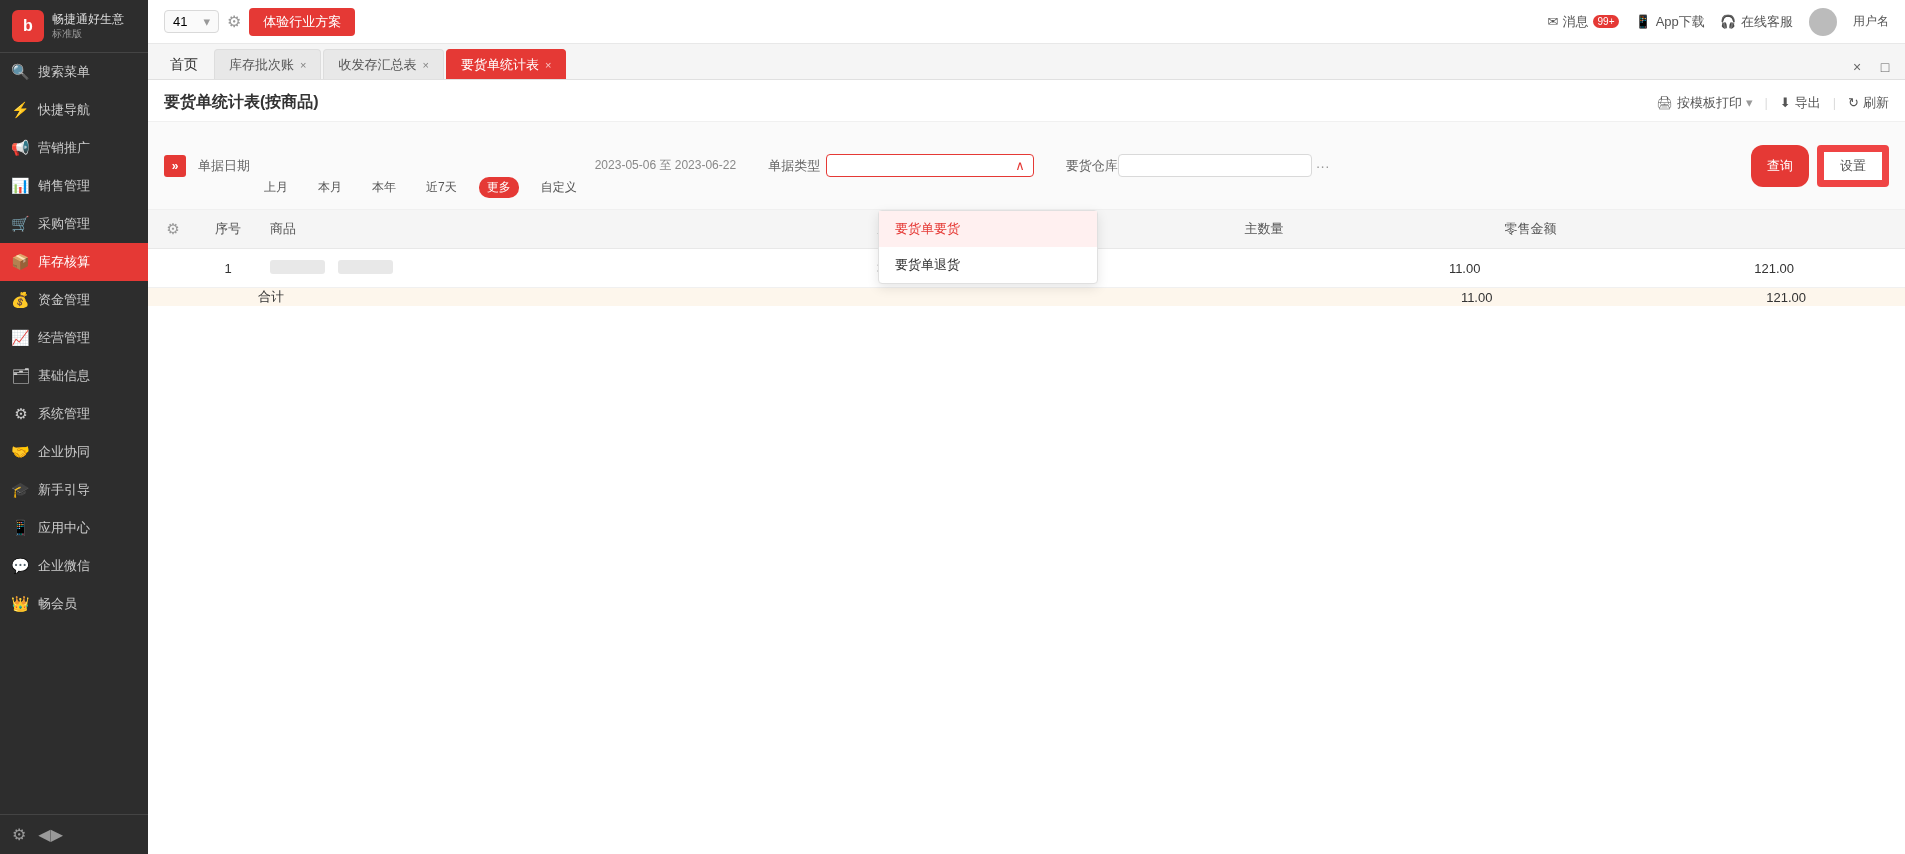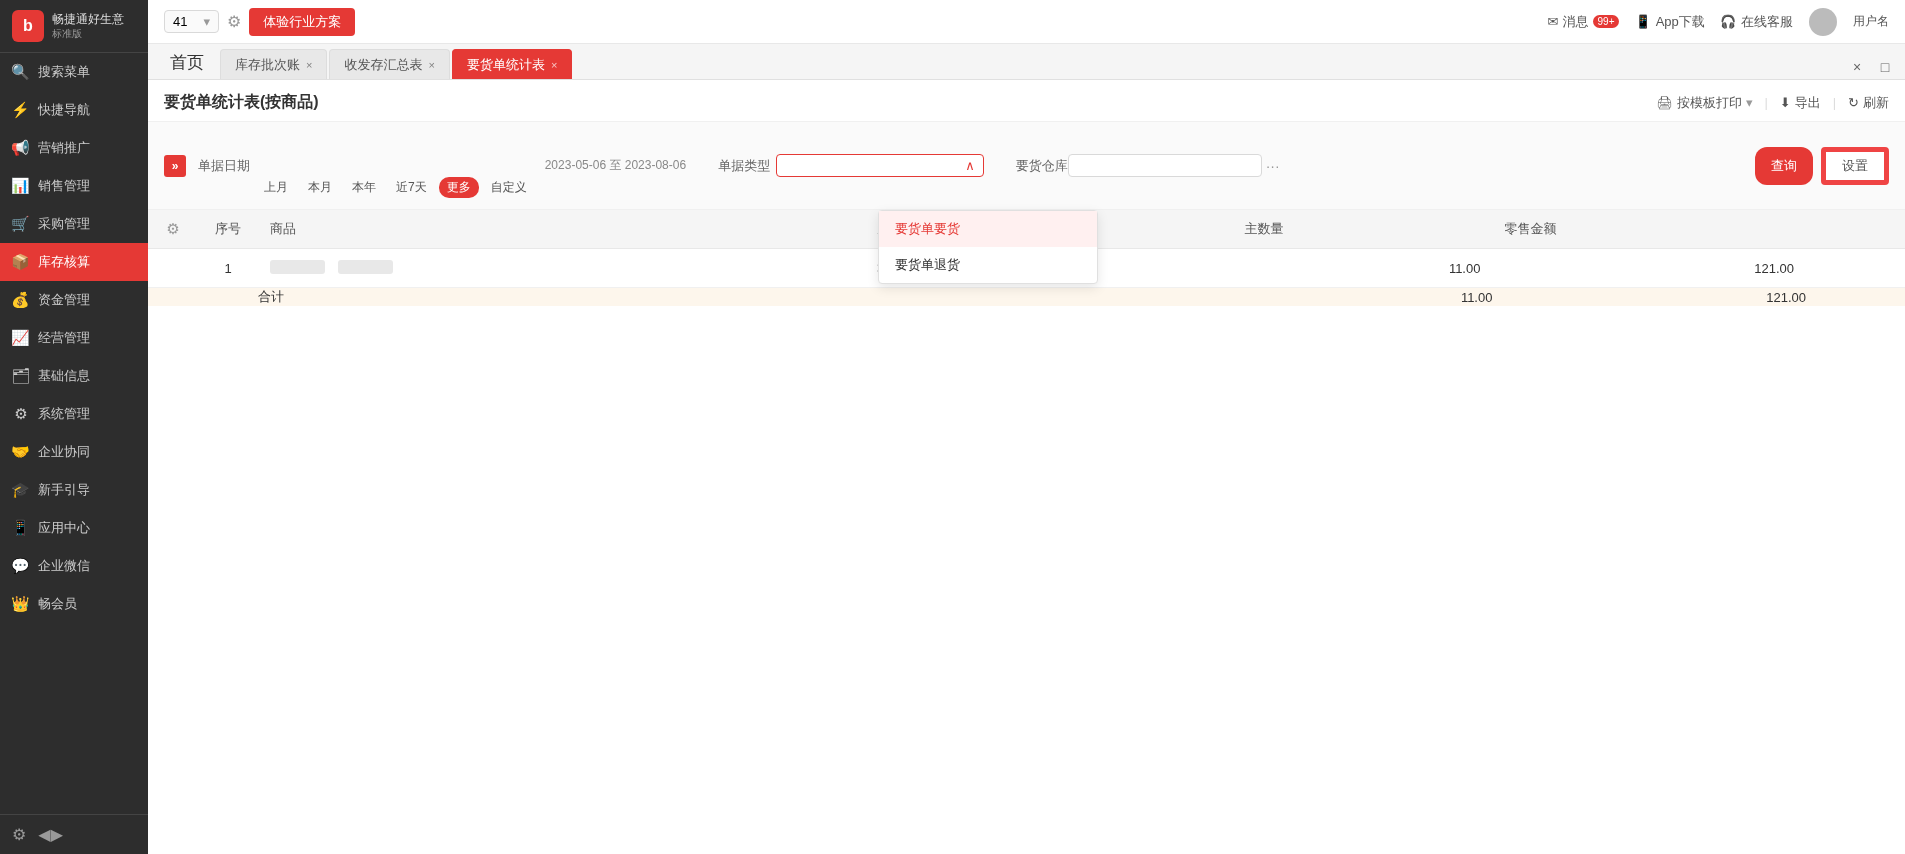--- a/index.html
+++ b/index.html
@@ -111,21 +111,21 @@
       border-radius: 4px 4px 0 0;
       cursor: pointer; font-size: 13px; color: #555;
       border: 1px solid #ddd; border-bottom: none;
     }
     .tab.active {
       background: #e53935; color: white; border-color: #e53935;
     }
     .tab-home {
       padding: 6px 14px 5px;
       background: transparent; border: none;
-      color: #333; cursor: pointer; font-size: 17px;
+      color: #333; cursor: pointer; font-size: 14px;
     }
     .tab-close {
       font-size: 11px; cursor: pointer; opacity: 0.7;
     }
     .tab-actions {
       margin-left: auto; display: flex; align-items: center; gap: 4px;
     }
     .tab-action-btn {
       width: 24px; height: 24px; display: flex; align-items: center; justify-content: center;
       cursor: pointer; color: #666; font-size: 14px;
@@ -168,21 +168,21 @@
       width: 22px; height: 22px;
       background: #e53935; color: white;
       border-radius: 3px; display: flex; align-items: center; justify-content: center;
       cursor: pointer; font-size: 12px; font-weight: bold; flex-shrink: 0;
     }
     .filter-group {
       display: flex; align-items: center; gap: 6px;
     }
     .filter-label { color: #666; font-size: 13px; flex-shrink: 0; }
     .filter-date-btns {
-      display: flex; align-items: center; gap: 4px; margin-top: 44px;
+      display: flex; align-items: center; gap: 14px; margin-top: 44px;
     }
     .filter-date-btn {
       padding: 3px 8px; border-radius: 3px; cursor: pointer;
       font-size: 12px; color: #555; background: transparent; border: none;
     }
     .filter-date-btn.hot {
       background: #e53935; color: white; border-radius: 10px; padding: 2px 8px;
     }
     .filter-date-btn.custom { color: #555; }
     .filter-date-range {
@@ -211,21 +211,21 @@
     }
     .filter-more-btn {
       color: #999; cursor: pointer; font-size: 14px; margin-left: 4px;
     }
     .filter-actions { margin-left: auto; display: flex; gap: 8px; }
     .btn-query {
       background: #e53935; color: white; border: none;
       border-radius: 12px; padding: 5px 16px; cursor: pointer; font-size: 13px;
     }
     .btn-settings {
-      background: white; color: #555; border: 5px solid #ef4444;
+      background: white; color: #555; border: 7px solid #ef4444;
       border-radius: 4px; padding: 5px 16px; cursor: pointer; font-size: 13px;
     }
 
     
     .table-container {
       flex: 1;
       overflow: auto;
       position: relative;
     }
     table {
@@ -463,21 +463,21 @@
         <div class="filter-group">
           <span class="filter-label">单据日期</span>
           <div class="filter-date-btns">
             <button class="filter-date-btn">上月</button>
             <button class="filter-date-btn">本月</button>
             <button class="filter-date-btn">本年</button>
             <button class="filter-date-btn">近7天</button>
             <button class="filter-date-btn hot">更多</button>
             <button class="filter-date-btn custom">自定义</button>
           </div>
-          <span class="filter-date-range">2023-05-06 至 2023-08-06</span>
+          <span class="filter-date-range">2023-05-06 至 2023-06-22</span>
         </div>
 
         <div class="filter-type-group">
           <span class="filter-label">单据类型</span>
           <div class="filter-type-input">
             <input type="text" style="min-width: 140px;">
             <span class="filter-type-caret">∧</span>
           </div>
         </div>
 

